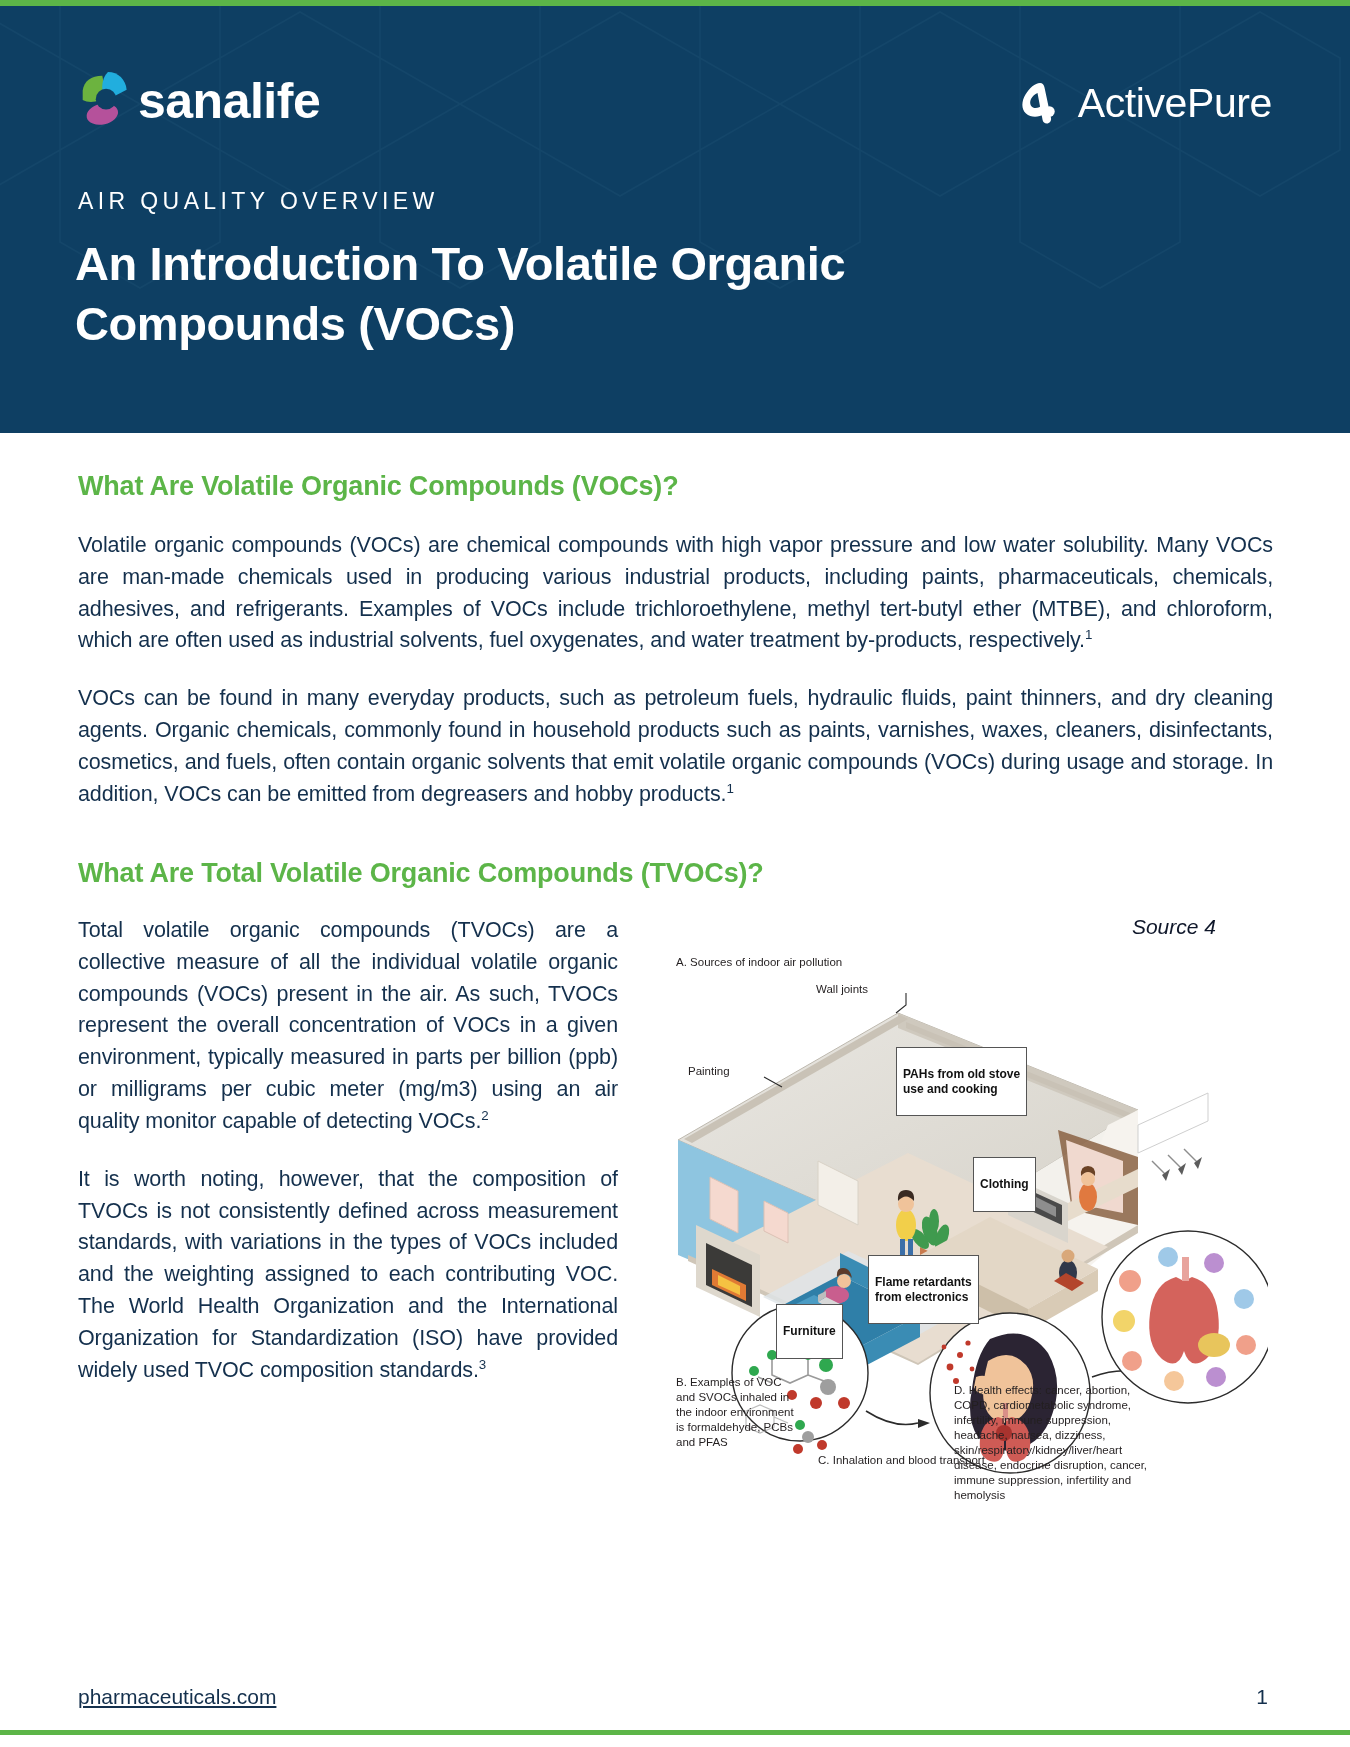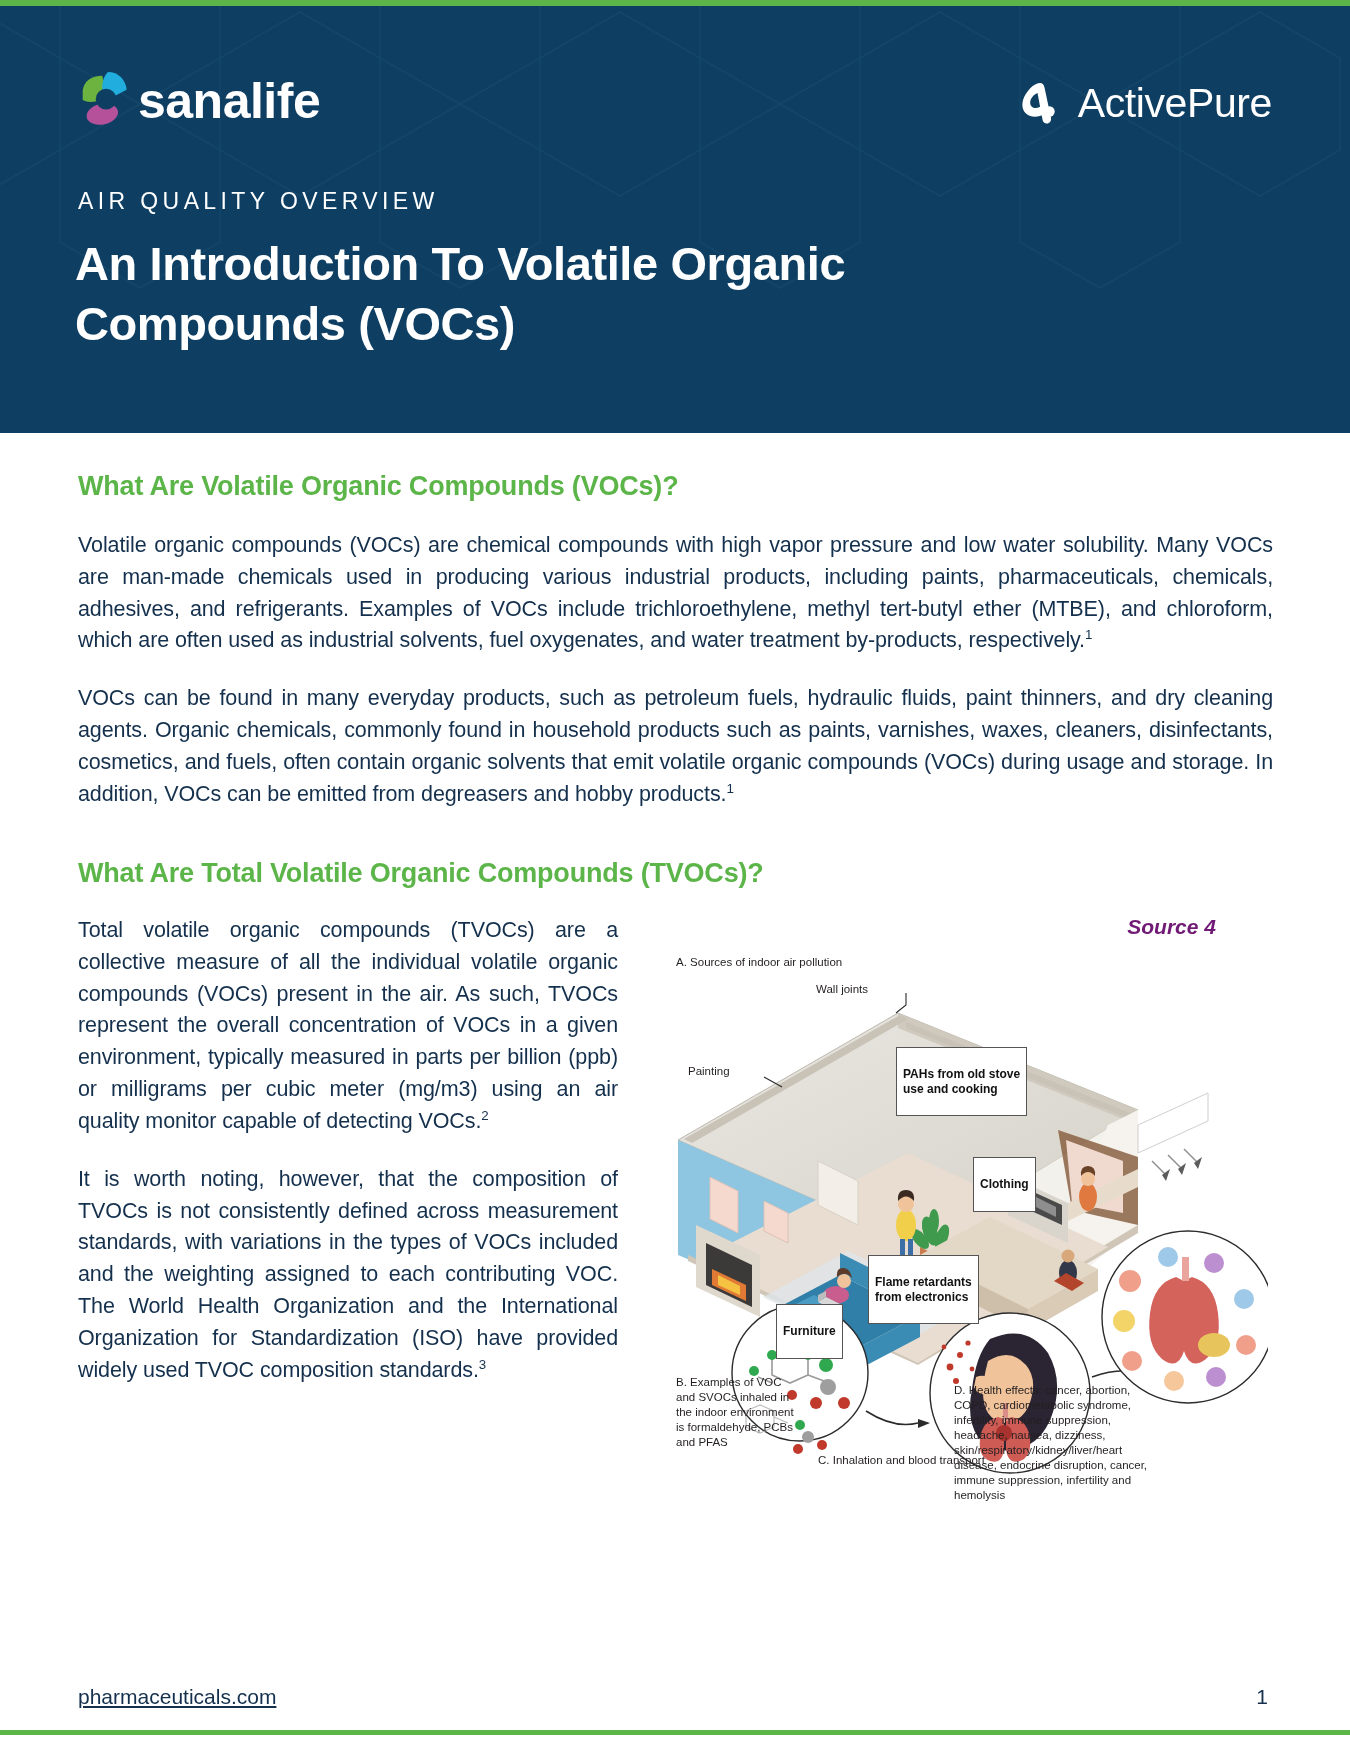--- a/index.html
+++ b/index.html
@@ -145,23 +145,23 @@
   .col-right {
     position: relative;
     width: 600px;
     flex: none;
   }
 
   .source-tag {
     position: absolute;
     right: 52px;
     top: 0;
-    color: #701a75;
+    color: #0f172a;
     font-size: 21px;
-    font-weight: 700;
+    font-weight: 400;
     font-style: italic;
   }
 
   
   .infographic {
     position: absolute;
     left: 0;
     top: 10px;
     width: 600px;
     height: 580px;

